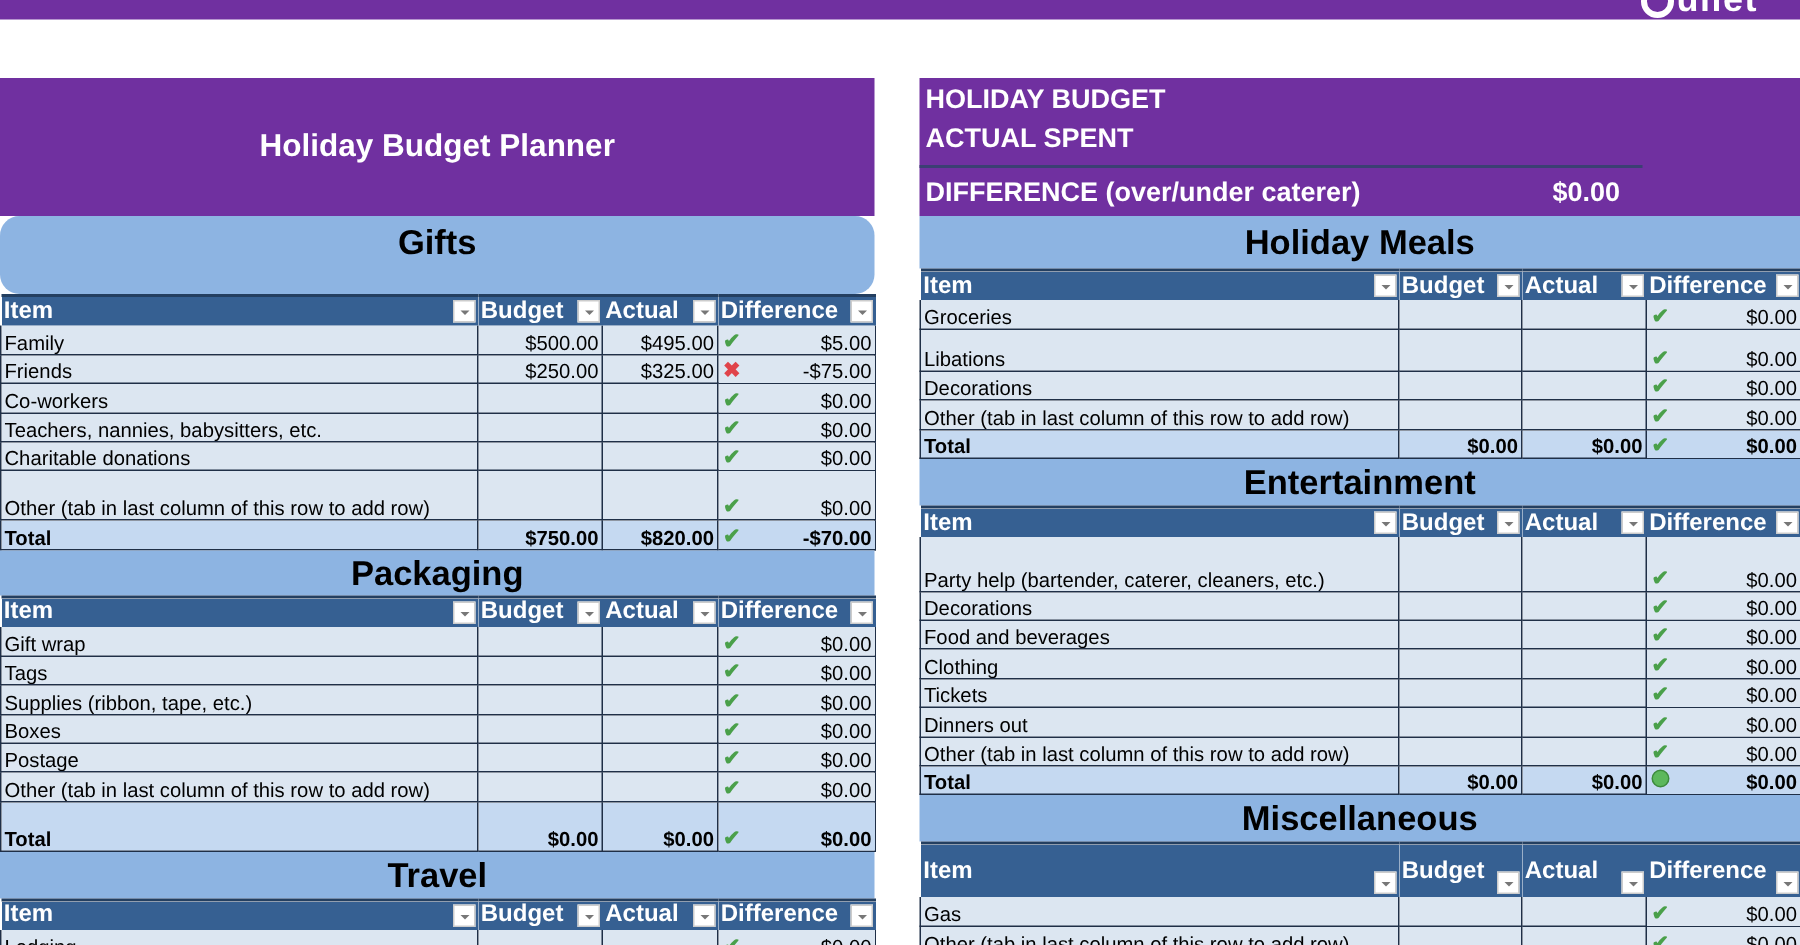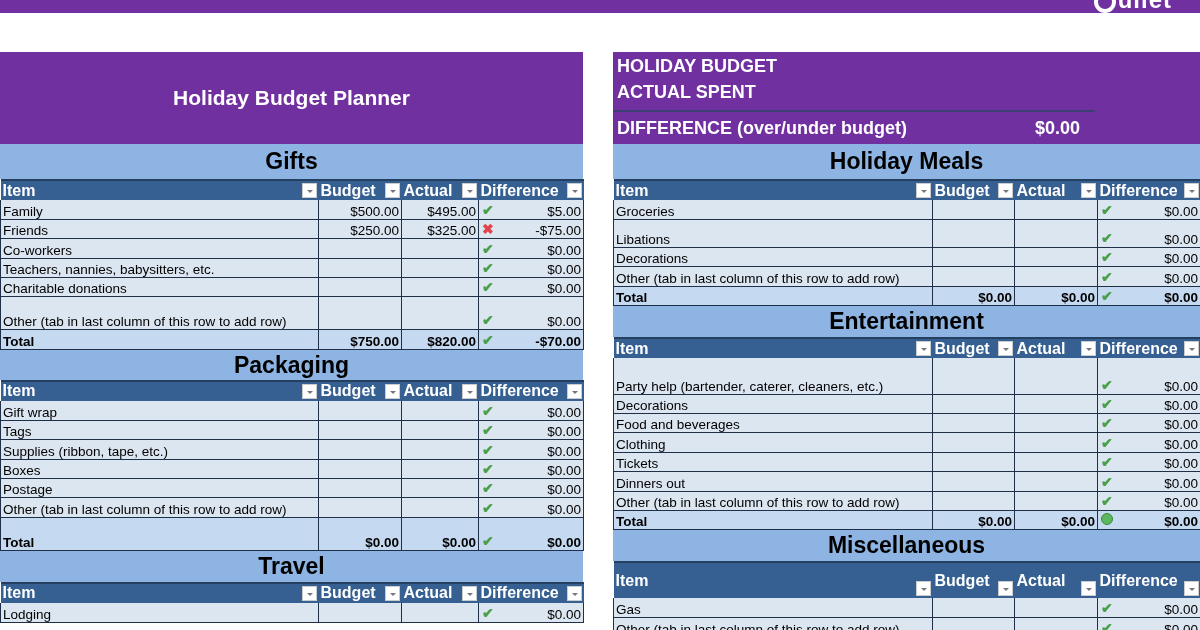--- a/index.html
+++ b/index.html
@@ -44,21 +44,21 @@
 <body>
 
 <div class="topbar">
   <div class="logo"><span class="ring"></span><span>ullet</span></div>
 </div>
 
 <div class="col left">
   <div class="title-box">Holiday Budget Planner</div>
 
   <div>
-    <div class="section-title" style="height:35px;line-height:35px;">Gifts</div>
+    <div class="section-title" style="height:52px;line-height:35px;border-radius:13px;">Gifts</div>
     <table>
         <colgroup>
           <col style="width:318px">
           <col style="width:83px">
           <col style="width:77px">
           <col style="width:105px">
         </colgroup>
         <tbody>
           <tr>
             <th style="height:20px"><span>Item</span><span class="filter"></span></th>
@@ -199,21 +199,21 @@
         </tbody>
       </table>
   </div>
 </div>
 
 <div class="col right">
   <div class="summary">
     <div class="line l1">HOLIDAY BUDGET</div>
     <div class="line l2">ACTUAL SPENT</div>
     <div class="sep"></div>
-    <div class="line l3">DIFFERENCE (over/under budget)</div>
+    <div class="line l3">DIFFERENCE (over/under caterer)</div>
     <div class="val">$0.00</div>
   </div>
 
   <div>
     <div class="section-title" style="height:35px;line-height:35px;">Holiday Meals</div>
     <table>
         <colgroup>
           <col style="width:319px">
           <col style="width:82px">
           <col style="width:83px">

